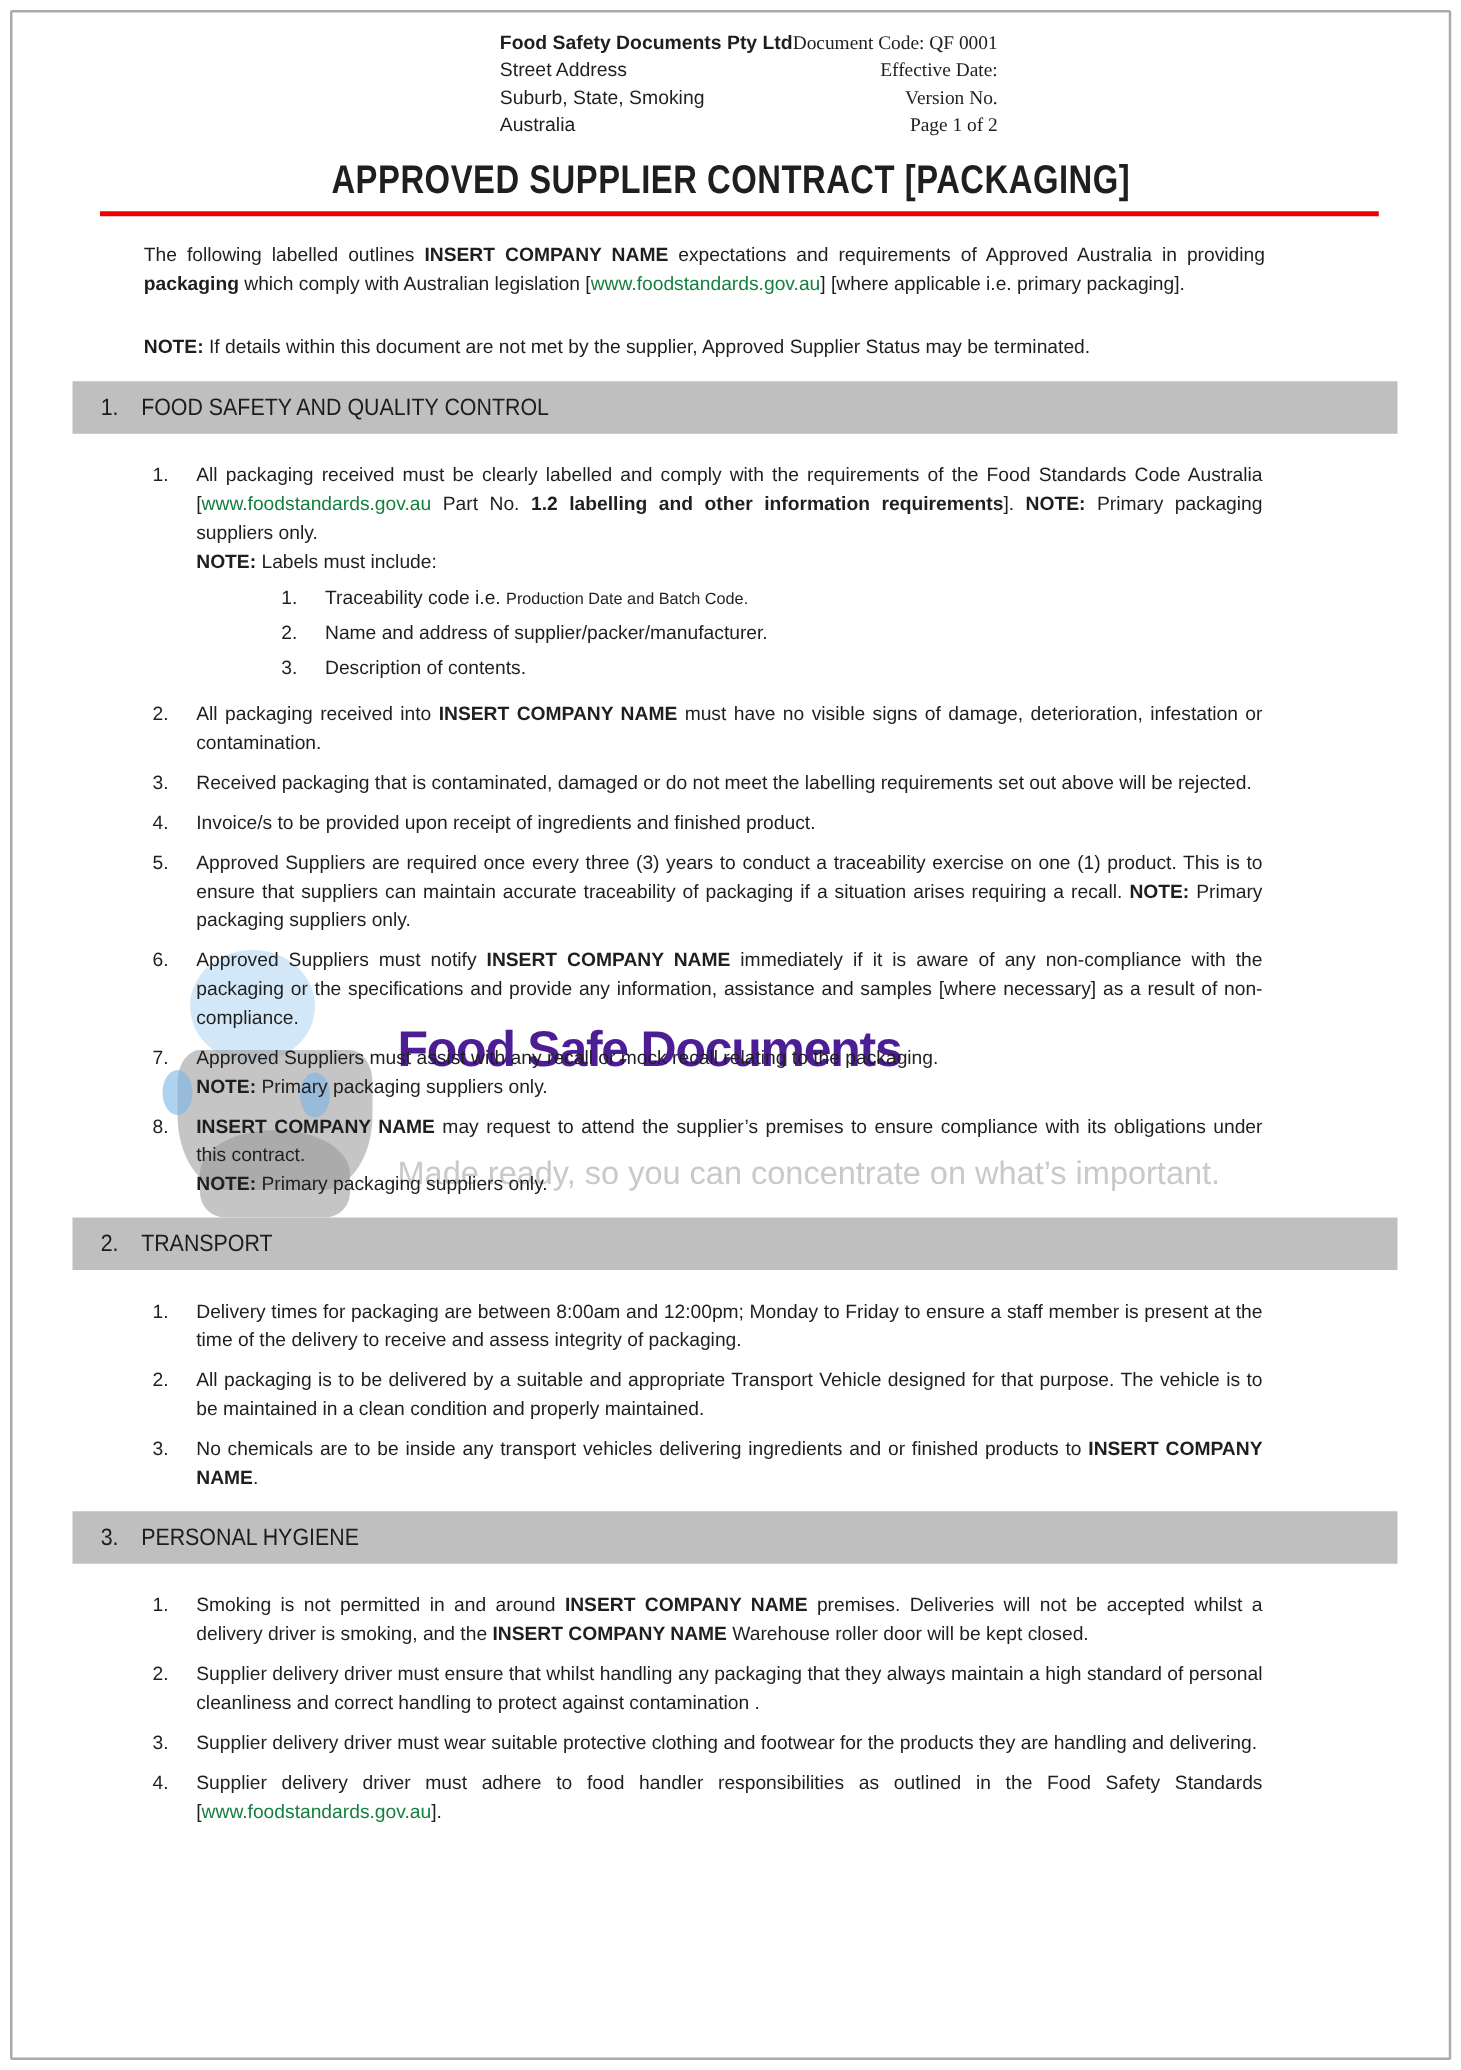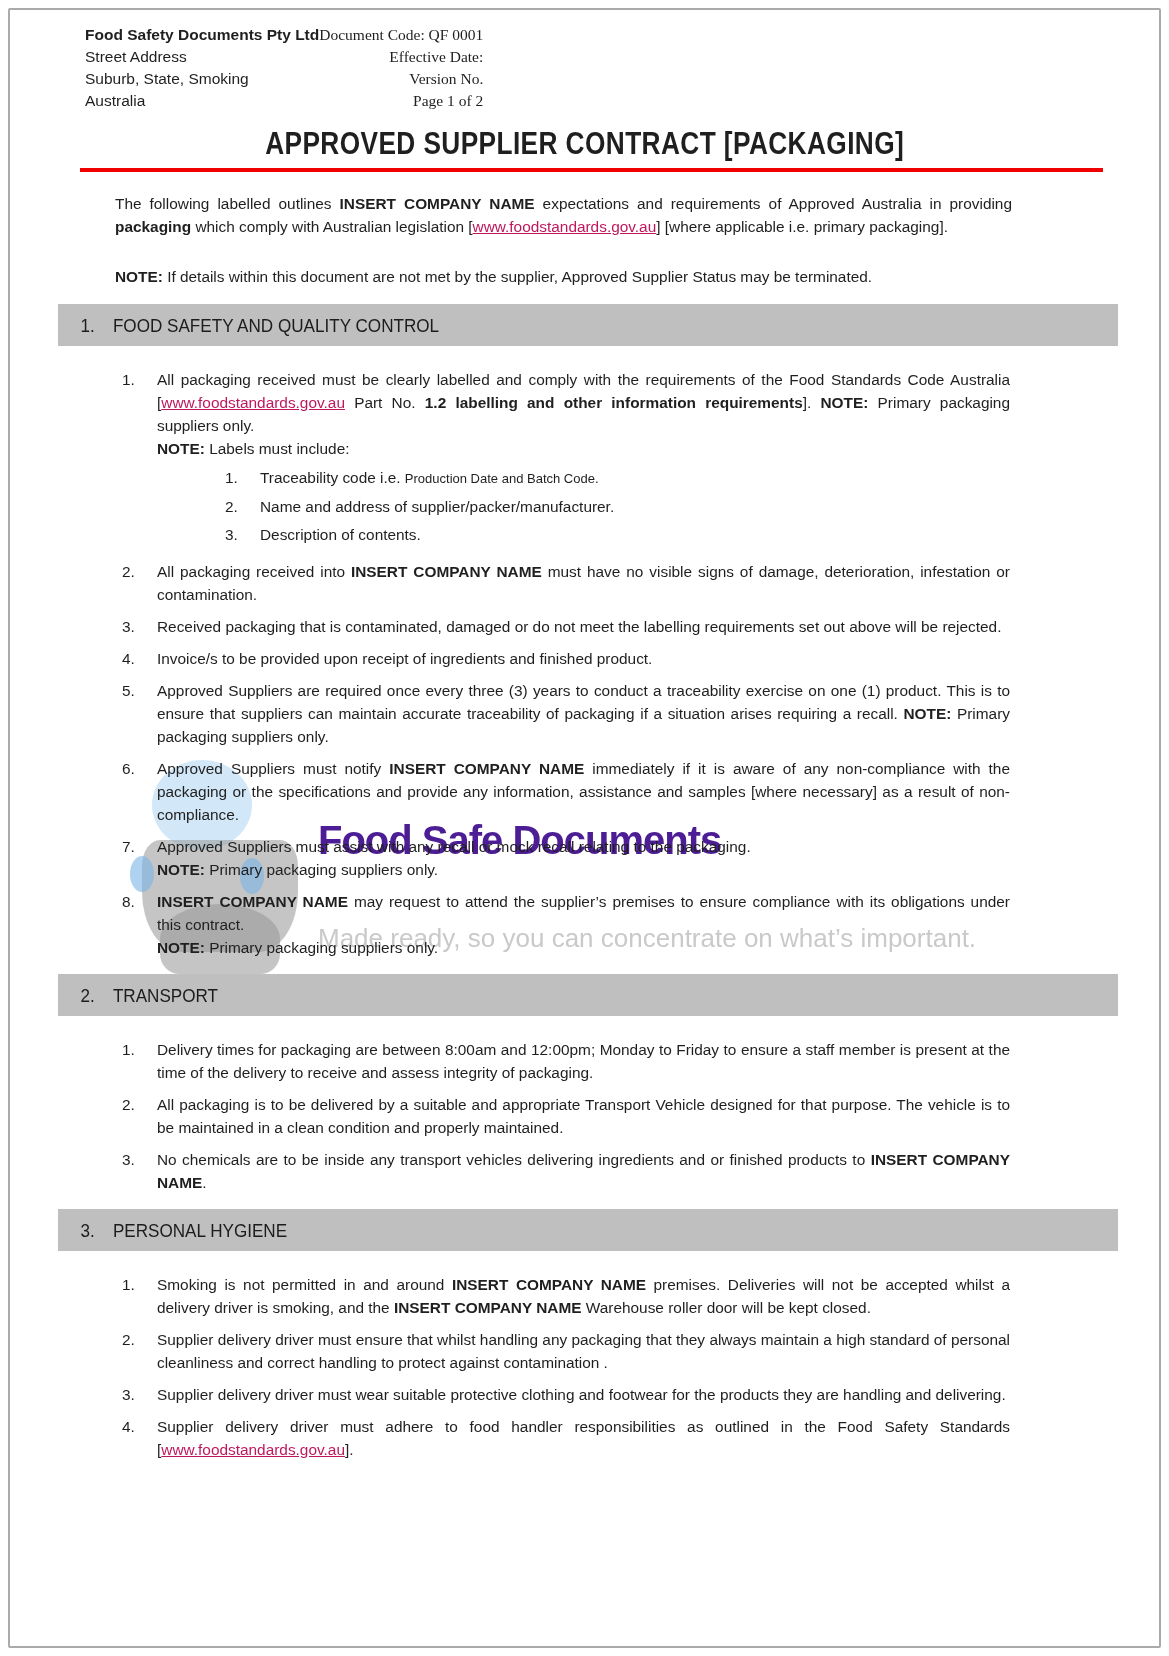--- a/index.html
+++ b/index.html
@@ -22,21 +22,21 @@
   .wm-ear-l { left:130px; top:856px; }
   .wm-ear-r { left:240px; top:858px; }
   .wm-brand { position:absolute; left:318px; top:818px; font-size:40px; line-height:44px; font-weight:700;
               color:#4c1d95; letter-spacing:-1px; white-space:nowrap; }
   .wm-tagline { position:absolute; left:318px; top:922px; font-size:26px; line-height:32px;
                 color:#c9c9c9; white-space:nowrap; }
 
   
   .content { position:relative; z-index:2; }
 
-  .hdr { display:flex; justify-content:flex-start; padding:24px 56px 0 85px; line-height:22px; font-size:15.5px; }
+  .hdr { display:flex; justify-content:center; padding:24px 56px 0 85px; line-height:22px; font-size:15.5px; }
   .company-name { font-weight:700; }
   .meta { text-align:right;font-family:Liberation Serif, serif; }
 
   .title-row { text-align:center; margin-top:14px; }
   .title-row span { display:inline-block; transform:scaleX(.82); transform-origin:center;
                     font-size:32px; line-height:34px; font-weight:700; letter-spacing:.5px; white-space:nowrap; }
   .rule { margin:8px 0 0 80px; width:1023px; height:4px; background:#f00000; }
 
   .intro { margin:20px 0 0 115px; width:897px; text-align:justify; }
   .intro .note { margin-top:27px; }
@@ -52,21 +52,21 @@
   .items { margin:22px 0 0 122px; width:888px; }
   .item { display:flex; margin-bottom:9px; }
   .item .num { width:35px; flex:0 0 35px; }
   .item .txt { flex:1; text-align:justify; }
 
   .sublist { margin:6px 0 2px 68px; }
   .subitem { display:flex; margin-bottom:5px; }
   .subitem .num { width:35px; flex:0 0 35px; }
 
   .rb { font-weight:700; }
-  .rl { color:#be185d; text-decoration:underline; cursor:pointer; }
+  .rl { color:#15803d; cursor:pointer; }
   .rs { font-size:13px;margin-top:27px; }
 </style>
 </head>
 <body>
 
 <div class="doc">
   <div class="frame"></div>
 
   <div class="wm">
     <div class="wm-circle"></div>

